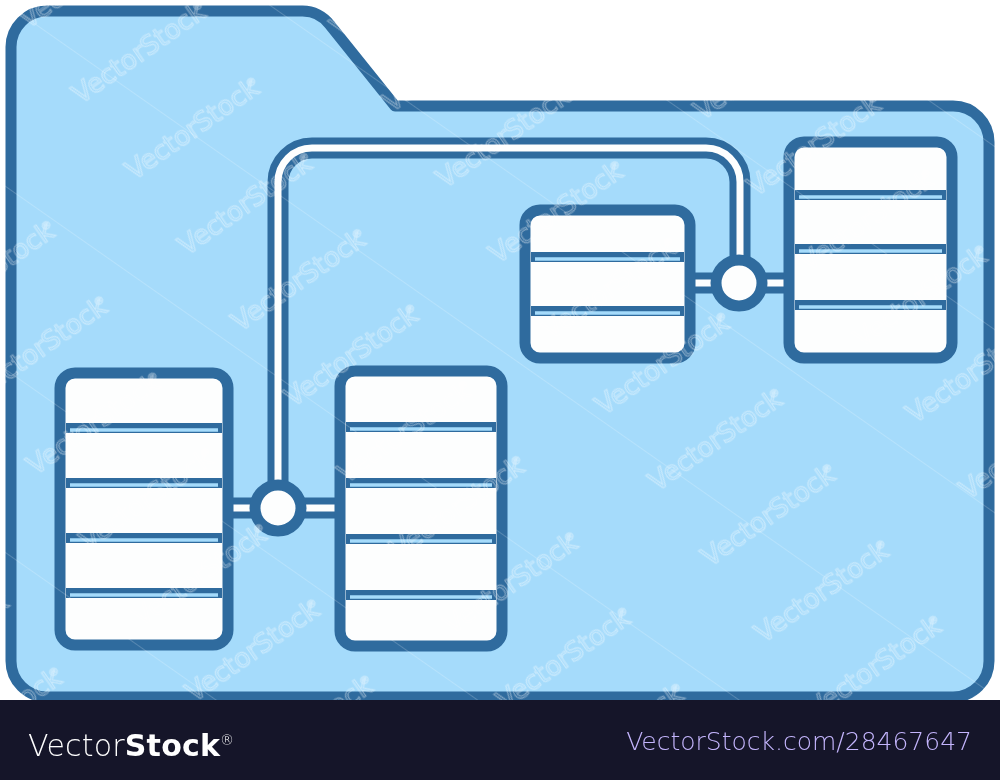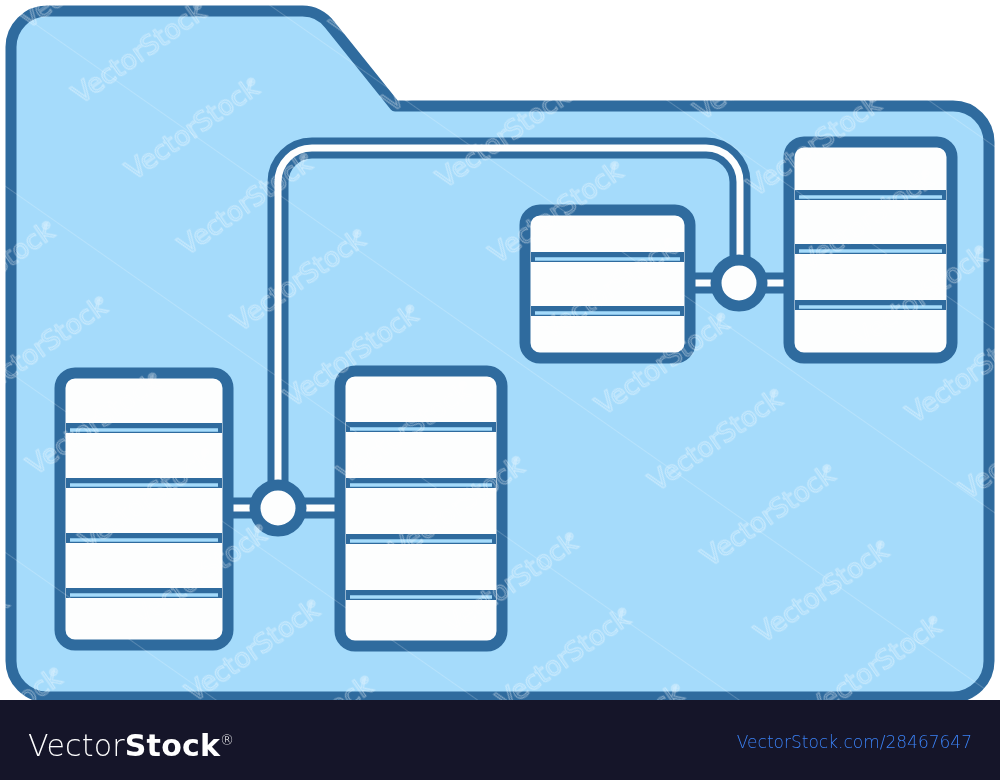--- a/index.html
+++ b/index.html
@@ -47,23 +47,23 @@
     line-height: 40px;
   }
   .wm-brand .light { font-weight: 300; }
   .wm-brand .bold  { font-weight: 700; }
   .wm-brand .reg   { font-size: 14px; vertical-align: super; font-weight: 300; }
   .wm-url {
     position: absolute;
     right: 28px;
     top: 26px;
     font-family: "DejaVu Sans", sans-serif;
-    font-size: 17px;
+    font-size: 25px;
     font-weight: 300;
-    color: #3b82f6;
+    color: #c4b5fd;
     white-space: nowrap;
     line-height: 32px;
   }
   .wm-tile-text {
     font-family: "DejaVu Sans", sans-serif;
     font-size: 26px;
     font-weight: 400;
     fill: none;
     stroke: #ffffff;
     stroke-width: 1.2;

